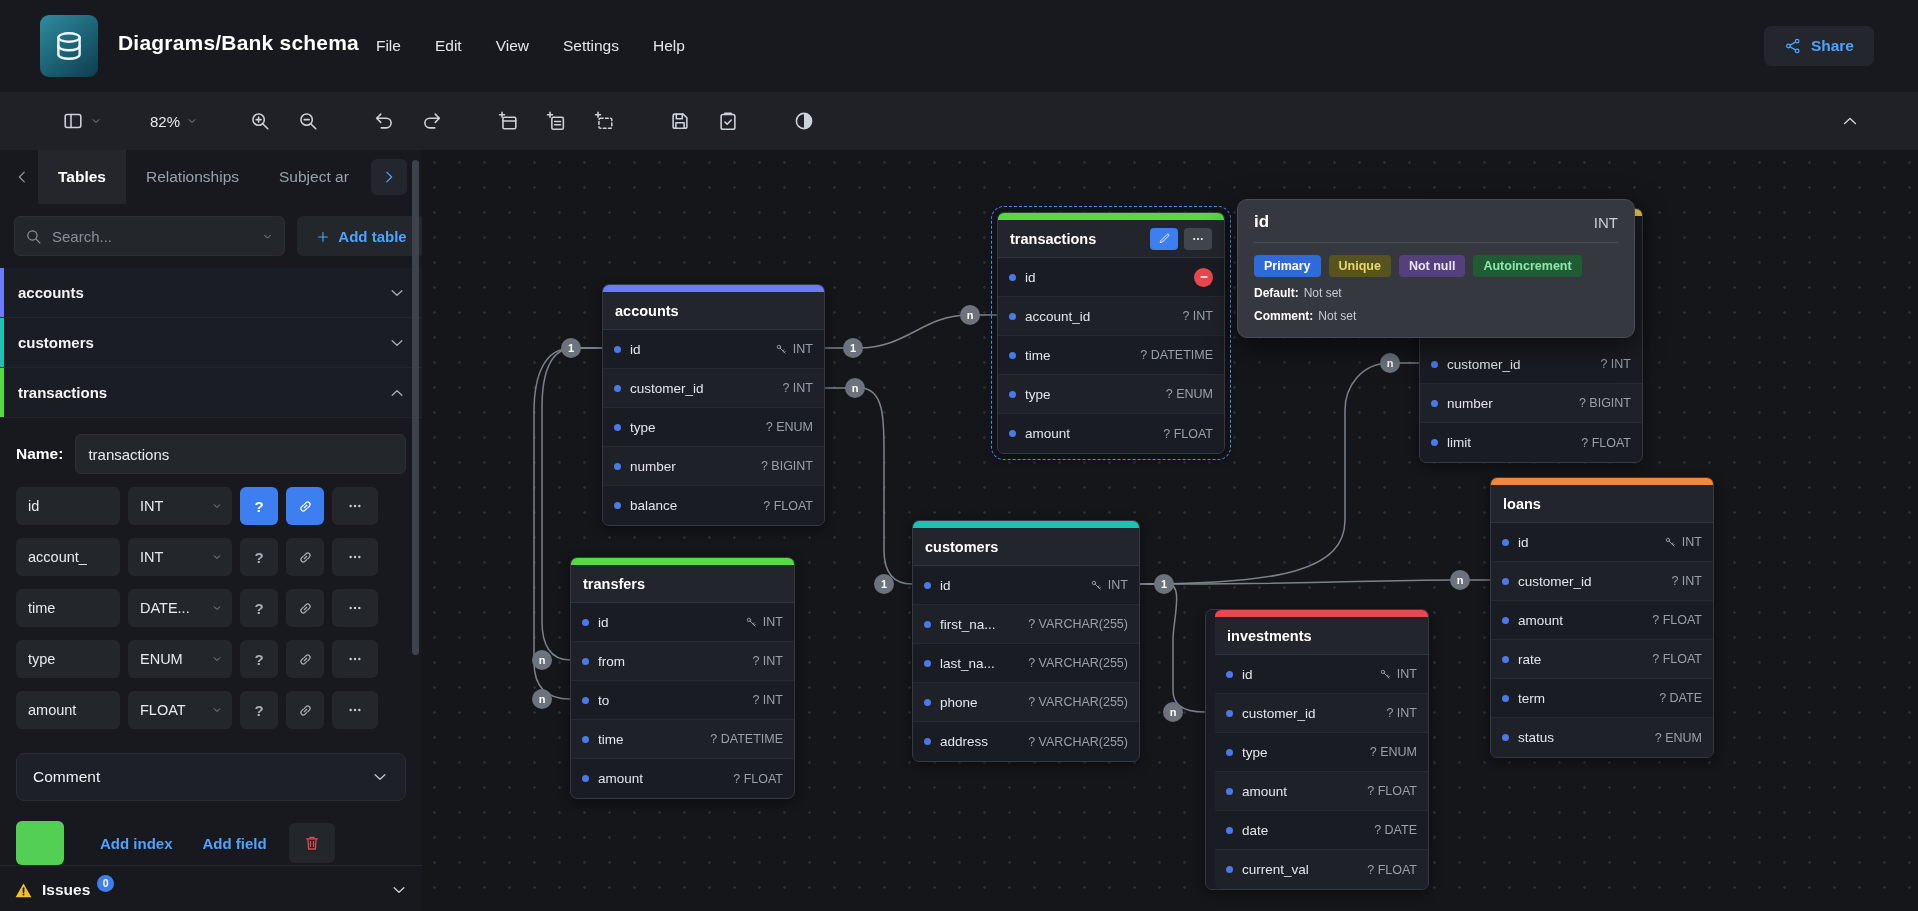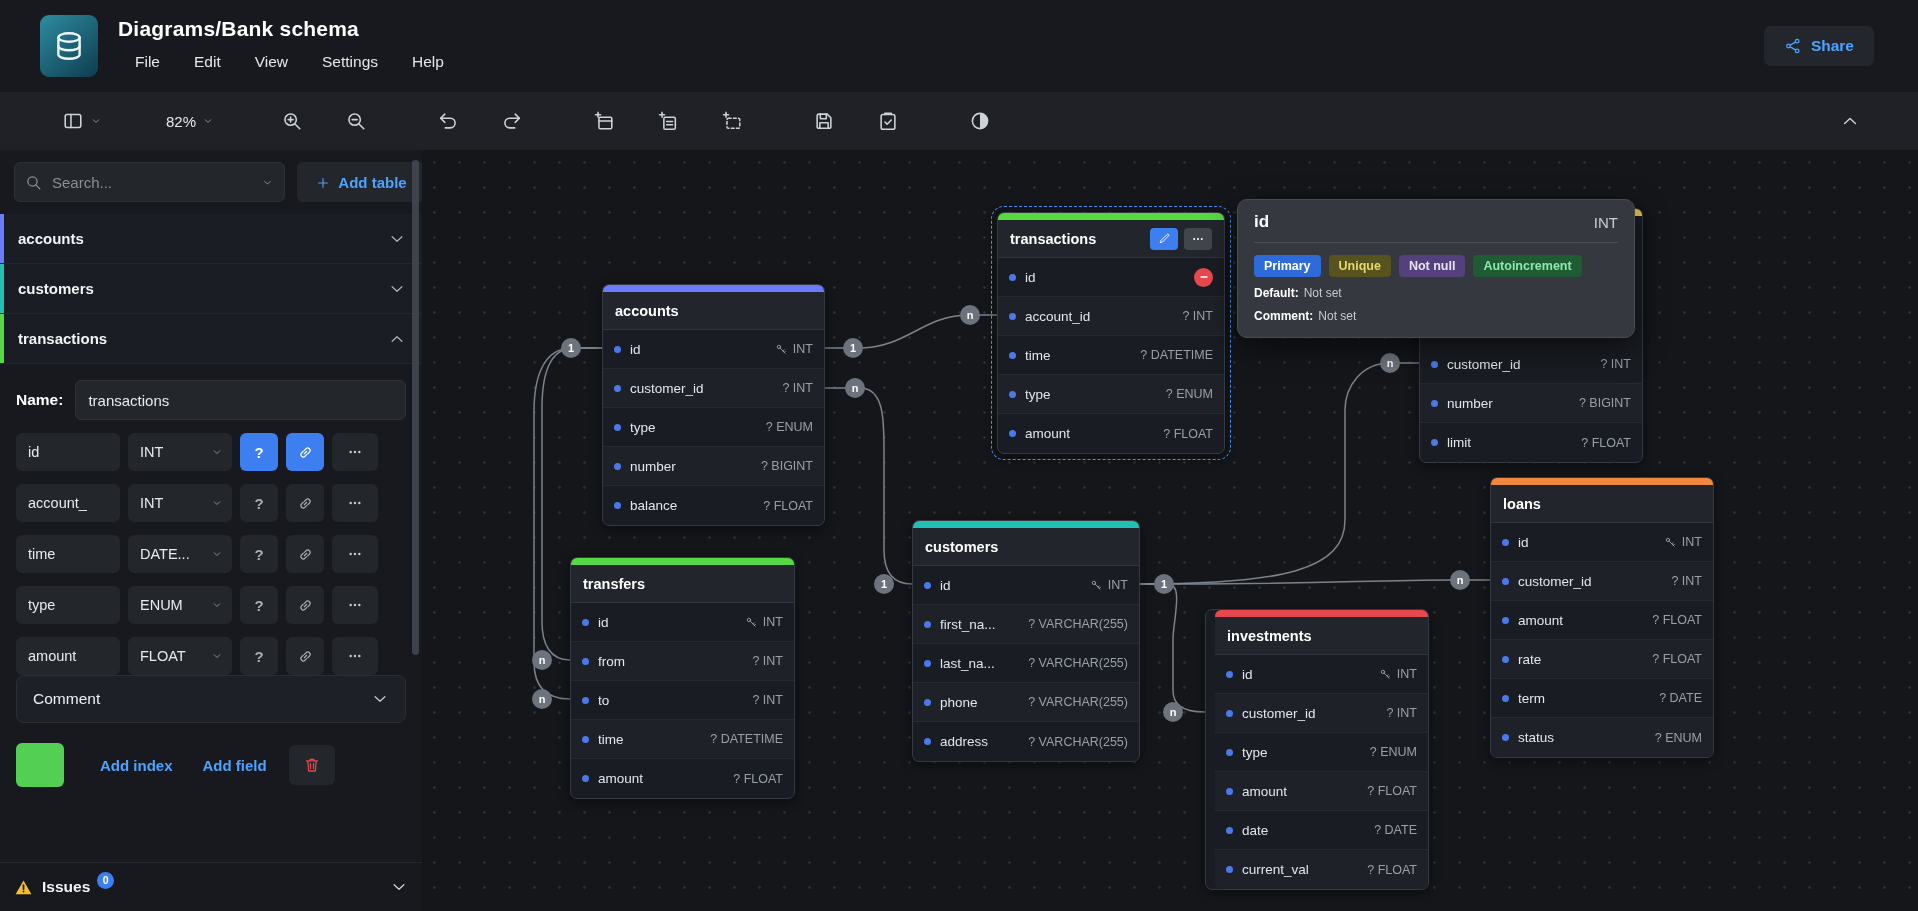--- a/index.html
+++ b/index.html
@@ -4,31 +4,31 @@
 <style>
   html,body{margin:0;padding:0;background:#121419;}
   body{width:1918px;height:911px;overflow:hidden;font-family:"Liberation Sans","DejaVu Sans",sans-serif;color:#e5e8ec;-webkit-font-smoothing:antialiased;}
   #app{position:relative;width:1918px;height:911px;background:#121419;}
   .icon{display:inline-block;vertical-align:middle;flex:none;}
   button{font-family:inherit;border:0;background:none;color:inherit;cursor:pointer;padding:0;}
 
   
   #header{position:absolute;left:0;top:0;width:100%;height:92px;background:#17191e;display:flex;align-items:center;padding-left:40px;box-sizing:border-box;}
   .logo{width:58px;height:62px;border-radius:9px;background:linear-gradient(140deg,#2e8ca0,#0e3c4e);display:flex;align-items:center;justify-content:center;color:#eaf6f9;flex:none;}
-  .title-wrap{margin-left:20px;display:flex;flex-direction:column;justify-content:center;}
+  .title-wrap{margin-left:20px;display:flex;flex-direction:row;justify-content:center;}
   .app-title{font-size:21px;font-weight:700;color:#fff;margin-bottom:7px;letter-spacing:.2px;}
   .menu-row{display:flex;align-items:center;gap:48px;}
   #menu-items{display:flex;align-items:center;}
   .menu-item{padding:5px 17px;font-size:15.5px;color:#e4e7ea;border-radius:5px;}
   .saved-badge{margin-left:26px;background:#24262c;border-radius:6px;padding:7px 16px;font-size:14.5px;color:#cfd3d8;}
   .share-btn{margin-left:auto;margin-right:44px;height:40px;padding:0 20px;border-radius:7px;background:#23262c;color:#4da3ff;font-size:15.5px;font-weight:600;display:flex;align-items:center;gap:9px;}
 
   
   #toolbar{position:absolute;left:0;top:92px;width:100%;height:58px;background:#1f2127;display:flex;align-items:center;padding-left:56px;box-sizing:border-box;}
-  #toolbar-items{display:flex;align-items:flex-start;gap:24px;}
+  #toolbar-items{display:flex;align-items:flex-start;gap:8px;}
   .tb-btn{height:40px;min-width:40px;padding:0 6px;border-radius:6px;display:flex;align-items:center;justify-content:center;gap:4px;color:#ced3d9;}
   .tb-btn .tb-label{font-size:15px;color:#e6e9ec;}
   .tb-btn .caret{color:#9aa0a8;margin-left:2px;}
   .tb-btn.grp{margin-left:28px;}
   #toolbar-collapse{margin-left:auto;margin-right:48px;color:#ced3d9;height:40px;width:40px;display:flex;align-items:center;justify-content:center;}
 
   
   #sidebar{position:absolute;left:0;top:150px;width:422px;bottom:0;background:#17191e;display:flex;flex-direction:column;box-sizing:border-box;}
   .tabs-row{height:54px;display:flex;align-items:center;padding:0 6px;flex:none;}
   .tab-scroll{width:32px;height:36px;display:flex;align-items:center;justify-content:center;color:#8f959d;}
@@ -49,21 +49,21 @@
   .name-row{margin-top:16px;display:flex;align-items:center;gap:12px;}
   .name-label{font-size:15.5px;font-weight:700;color:#fff;flex:none;}
   .name-input{flex:1;height:38px;background:#23262b;border:1px solid #2c3036;border-radius:6px;padding:0 12px;color:#e8ebee;font-size:15px;font-family:inherit;outline:none;min-width:0;}
   .field-row{margin-top:13px;display:flex;gap:8px;height:38px;}
   .f-name,.f-type{width:104px;background:#23262b;border-radius:6px;display:flex;align-items:center;padding:0 12px;font-size:14.5px;color:#e8ebee;box-sizing:border-box;text-align:left;}
   .f-type{justify-content:space-between;padding-right:9px;}
   .f-type .caret{color:#9aa0a8;}
   .f-sm{width:38px;border-radius:6px;background:#23262b;color:#aab0b8;display:flex;align-items:center;justify-content:center;font-size:15px;font-weight:700;}
   .f-sm.active{background:#3d7ef0;color:#fff;}
   .f-more{width:46px;border-radius:6px;background:#23262b;color:#c9ced6;display:flex;align-items:center;justify-content:center;}
-  .comment-row{height:48px;background:#1d2026;border:1px solid #2b2e34;border-radius:8px;display:flex;align-items:center;padding:0 16px;width:100%;box-sizing:border-box;}
+  .comment-row{margin-top:24px;height:48px;background:#1d2026;border:1px solid #2b2e34;border-radius:8px;display:flex;align-items:center;padding:0 16px;width:100%;box-sizing:border-box;}
   .comment-label{font-size:15.5px;color:#eef1f4;}
   .comment-row .acc-chev{color:#c2c8cf;}
   .bottom-row{margin-top:20px;display:flex;align-items:center;}
   .swatch{width:48px;height:44px;border-radius:6px;flex:none;}
   .link-btn{font-size:15px;font-weight:600;color:#4da3ff;padding:8px 6px;}
   .link-btn.idx{margin-left:30px;}
   .link-btn.fld{margin-left:18px;}
   .trash-btn{width:46px;height:40px;border-radius:6px;background:#23262b;color:#e5484d;display:flex;align-items:center;justify-content:center;margin-left:16px;}
   .issues-bar{margin-top:auto;height:48px;border-top:1px solid #23262c;display:flex;align-items:center;padding:0 14px;gap:9px;flex:none;}
   .issues-label{font-size:15.5px;font-weight:600;color:#f2f4f6;}
@@ -228,20 +228,37 @@
         </button>
       </div>
     <button id="toolbar-collapse">
         <span class="ic"><svg class="icon " width="20" height="20" viewBox="0 0 24 24" fill="none" stroke="currentColor" stroke-width="1.7" stroke-linecap="round" stroke-linejoin="round">
             <path d="M5.5 15l6.5-6 6.5 6"></path>
           </svg></span>
       </button>
   </div>
 
   <aside id="sidebar">
+    <div class="tabs-row">
+      <button class="tab-scroll">
+          <span class="ic"><svg class="icon " width="18" height="18" viewBox="0 0 24 24" fill="none" stroke="currentColor" stroke-width="1.7" stroke-linecap="round" stroke-linejoin="round">
+              <path d="M15 5.5L8.5 12l6.5 6.5"></path>
+            </svg></span>
+        </button>
+      <div id="tabs-items">
+          <button class="tab active">Tables</button>
+          <button class="tab">Relationships</button>
+          <button class="tab">Subject ar</button>
+        </div>
+      <button class="tab-next">
+          <span class="ic"><svg class="icon " width="18" height="18" viewBox="0 0 24 24" fill="none" stroke="currentColor" stroke-width="1.7" stroke-linecap="round" stroke-linejoin="round">
+              <path d="M9 5.5L15.5 12L9 18.5"></path>
+            </svg></span>
+        </button>
+    </div>
 
     <div class="search-row">
       <div class="search-box">
         <span class="ic"><svg class="icon " width="17" height="17" viewBox="0 0 24 24" fill="none" stroke="currentColor" stroke-width="1.7" stroke-linecap="round" stroke-linejoin="round">
               <circle cx="10.5" cy="10.5" r="6.5"></circle>
               <path d="M15.3 15.3L21 21"></path>
             </svg></span>
         <input placeholder="Search..." style="">
         <span class="ic"><svg class="icon " width="13" height="13" viewBox="0 0 24 24" fill="none" stroke="currentColor" stroke-width="1.7" stroke-linecap="round" stroke-linejoin="round">
               <path d="M6.5 9.5l5.5 5.5 5.5-5.5"></path>

